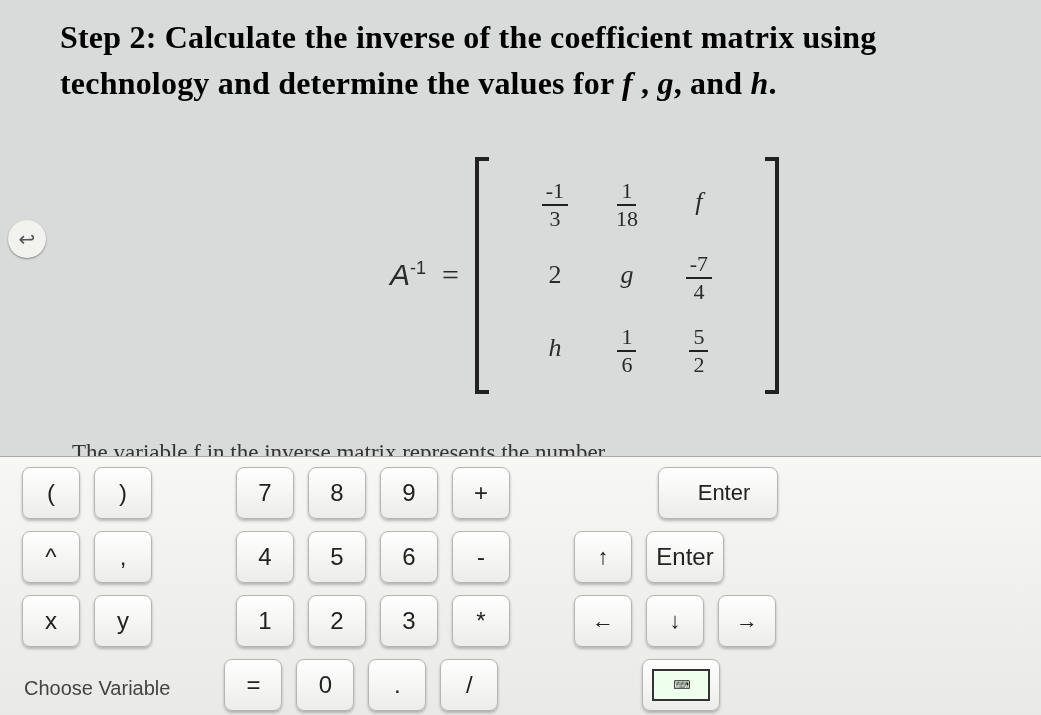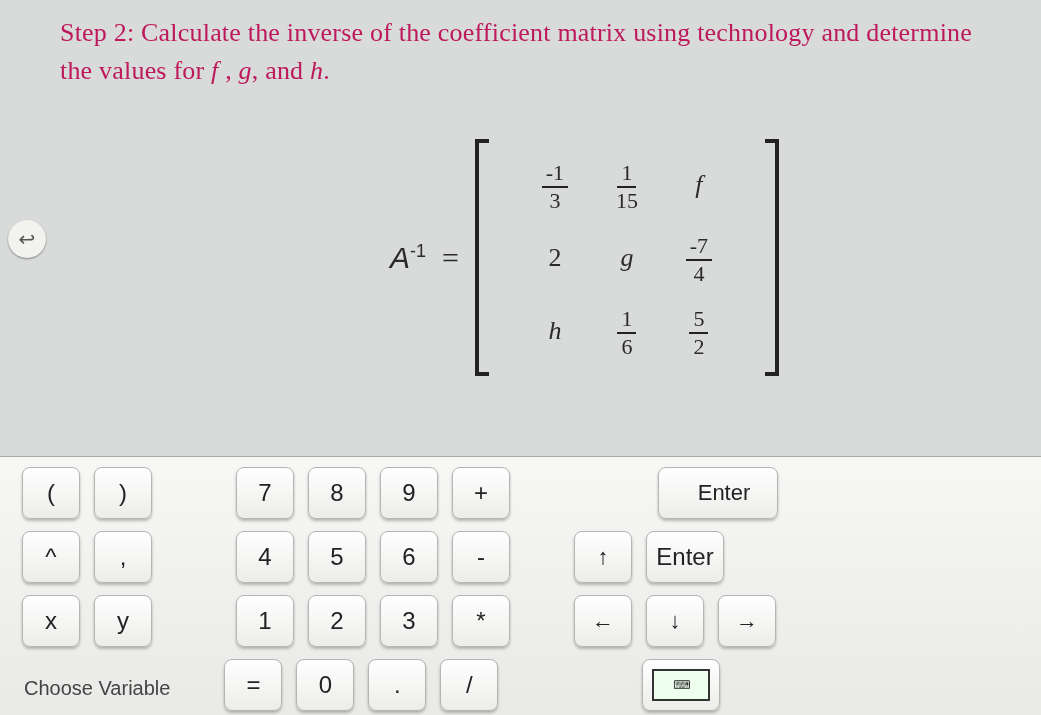--- a/index.html
+++ b/index.html
@@ -10,25 +10,25 @@
     background: #d8dbd9;
     color: #2a2a2a;
     overflow: hidden;
   }
   .page {
     padding: 14px 40px 0 60px;
     height: 100%;
     position: relative;
   }
   .step-text {
-    font-size: 26px;
-    font-weight: 400;
+    font-size: 32px;
+    font-weight: 700;
     line-height: 1.45;
     letter-spacing: 0.2px;
-    color: #be185d;
+    color: #000000;
   }
   .step-text .ital { font-style: italic; }
   .back-arrow {
     position: absolute;
     left: 8px;
     top: 220px;
     width: 38px;
     height: 38px;
     border-radius: 50%;
     background: #f2f2ef;
@@ -164,21 +164,21 @@
     <div class="bracket left"></div>
     <table class="mtable">
       <tbody>
           <tr>
         <td><span class="frac">
                 <span class="num">-1</span>
                 <span class="den">3</span>
               </span></td>
         <td><span class="frac">
                 <span class="num">1</span>
-                <span class="den">15</span>
+                <span class="den">18</span>
               </span></td>
         <td class="var"><span>f</span></td>
       </tr>
       <tr>
         <td><span>2</span></td>
         <td class="var"><span>g</span></td>
         <td><span class="frac">
                 <span class="num">-7</span>
                 <span class="den">4</span>
               </span></td>
@@ -192,20 +192,21 @@
         <td><span class="frac">
                 <span class="num">5</span>
                 <span class="den">2</span>
               </span></td>
       </tr>
     </tbody>
       </table>
     <div class="bracket right"></div>
   </div>
 
+  <div class="clipped-sentence">The variable  f  in the inverse matrix represents the number</div>
 
   <div class="kbd">
 
     <div class="krow">
       <div class="left-block">
         <div class="key small">(</div>
         <div class="key small">)</div>
       </div>
       <div style="width:56px"></div>
       <div class="key small">7</div>

